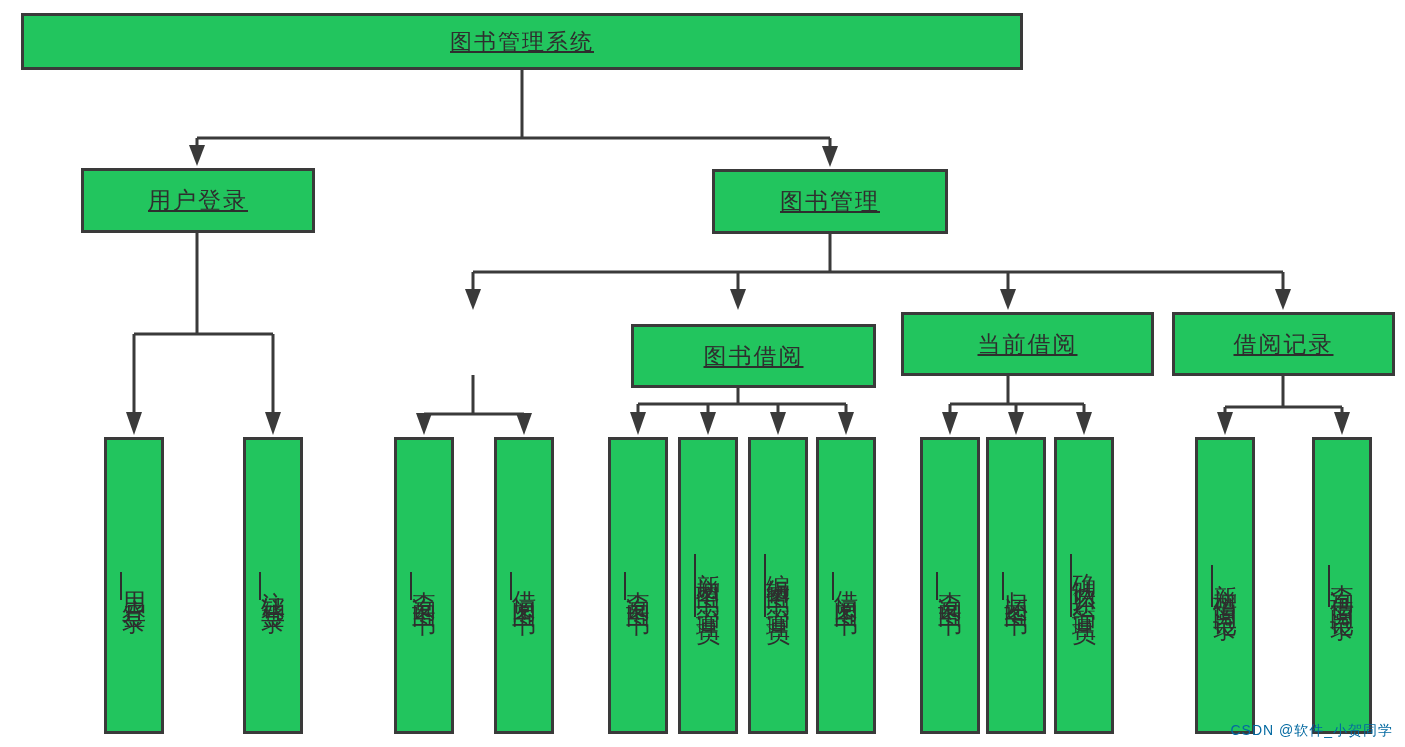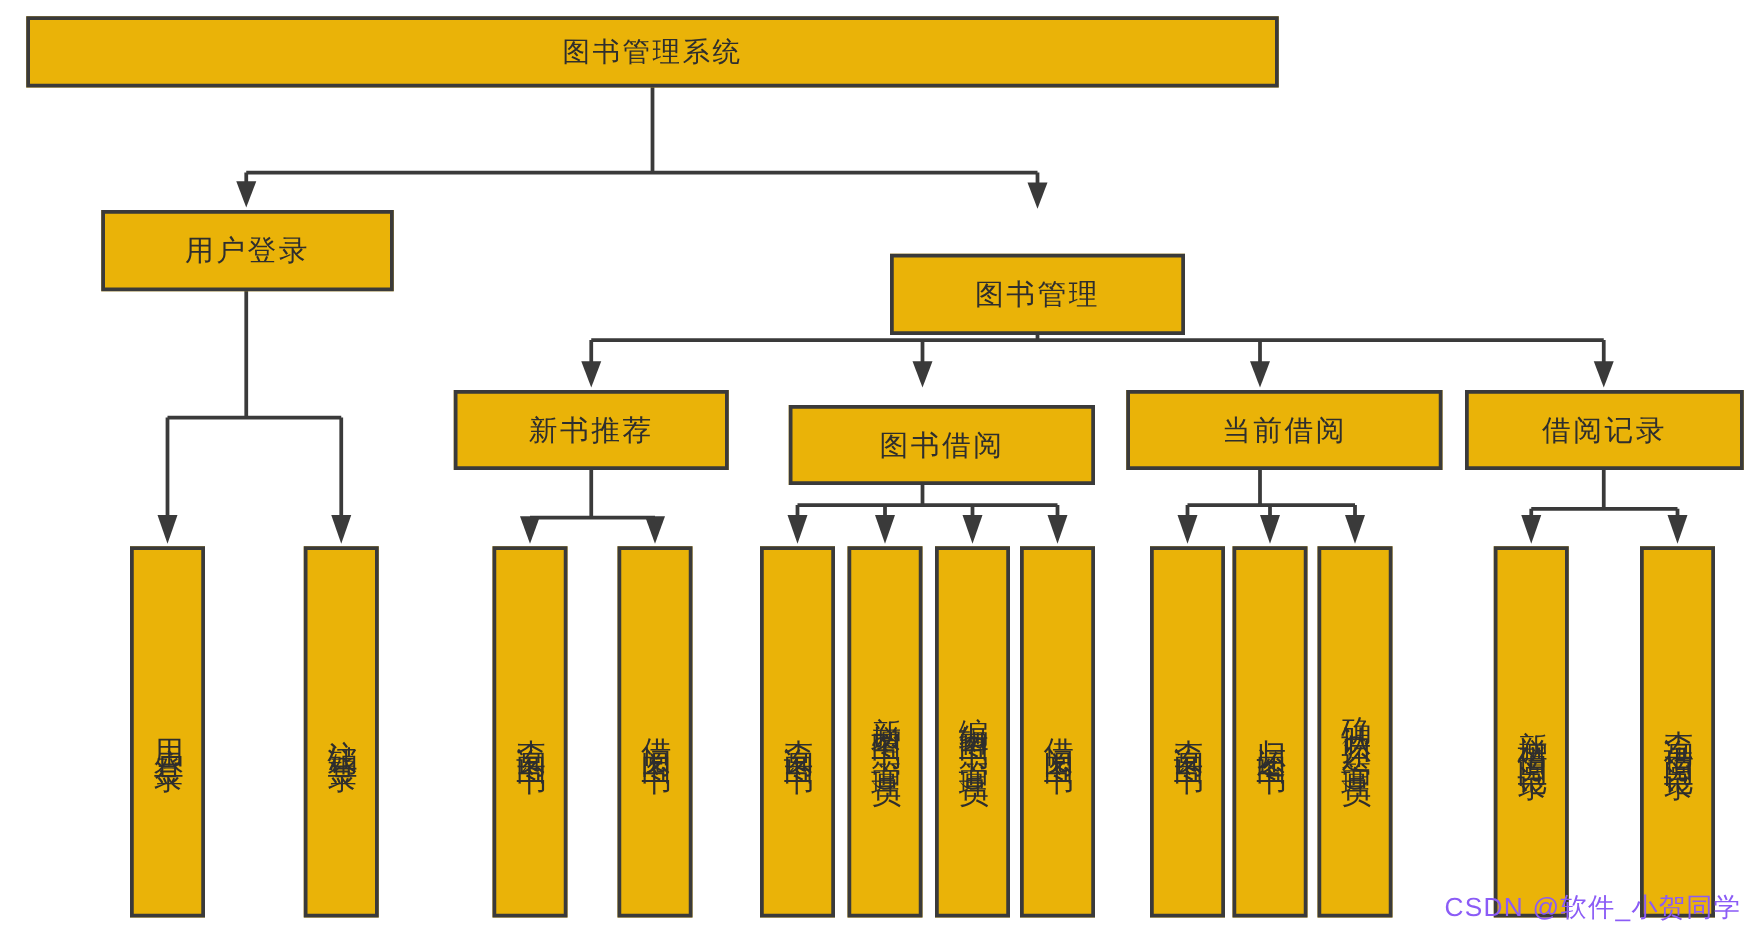--- a/index.html
+++ b/index.html
@@ -19,25 +19,26 @@
     position: absolute;
     left: 0;
     top: 0;
     width: 1405px;
     height: 747px;
   }
   .node {
     position: absolute;
     box-sizing: border-box;
     border: 3px solid #3a3a3a;
-    background: #eab308;
+    background: #22c55e;
     display: flex;
     align-items: center;
     justify-content: center;
     color: #2e2e2e;
+    text-decoration: underline;
   }
   .hlabel {
     font-size: 23px;
     letter-spacing: 2px;
     white-space: nowrap;
     color: #2e2e2e;
   }
   .node.root .hlabel { font-size: 22px; }
   .node.leaf {
     top: 437px;
@@ -50,22 +51,22 @@
     font-size: 24px;
     letter-spacing: 7px;
     color: #2e2e2e;
     line-height: 1;
     white-space: nowrap;
   }
   .watermark {
     position: absolute;
     right: 12px;
     bottom: 7px;
-    font-size: 21px;
-    color: #8b5cf6;
+    font-size: 14px;
+    color: #0369a1;
     letter-spacing: 1px;
     white-space: nowrap;
   }
 </style>
 </head>
 <body>
 
 <div class="canvas">
 
   <svg class="connectors" viewBox="0 0 1405 747" xmlns="http://www.w3.org/2000/svg">
@@ -117,27 +118,24 @@
     </g>
   </svg>
 
   <div class="node root" style="left:21px; top:13px; width:1002px; height:57px;">
     <span class="hlabel">图书管理系统</span>
   </div>
 
   <div class="node" style="left:81px; top:168px; width:234px; height:65px;">
     <span class="hlabel">用户登录</span>
   </div>
-  <div class="node" style="left:712px; top:169px; width:236px; height:65px;margin-top:34px;">
+  <div class="node" style="left:712px; top:169px; width:236px; height:65px;">
     <span class="hlabel">图书管理</span>
   </div>
 
-  <div class="node" style="left:363px; top:312px; width:220px; height:64px;">
-    <span class="hlabel">新书推荐</span>
-  </div>
   <div class="node" style="left:631px; top:324px; width:245px; height:64px;">
     <span class="hlabel">图书借阅</span>
   </div>
   <div class="node" style="left:901px; top:312px; width:253px; height:64px;">
     <span class="hlabel">当前借阅</span>
   </div>
   <div class="node" style="left:1172px; top:312px; width:223px; height:64px;text-align:center;">
     <span class="hlabel">借阅记录</span>
   </div>
 

